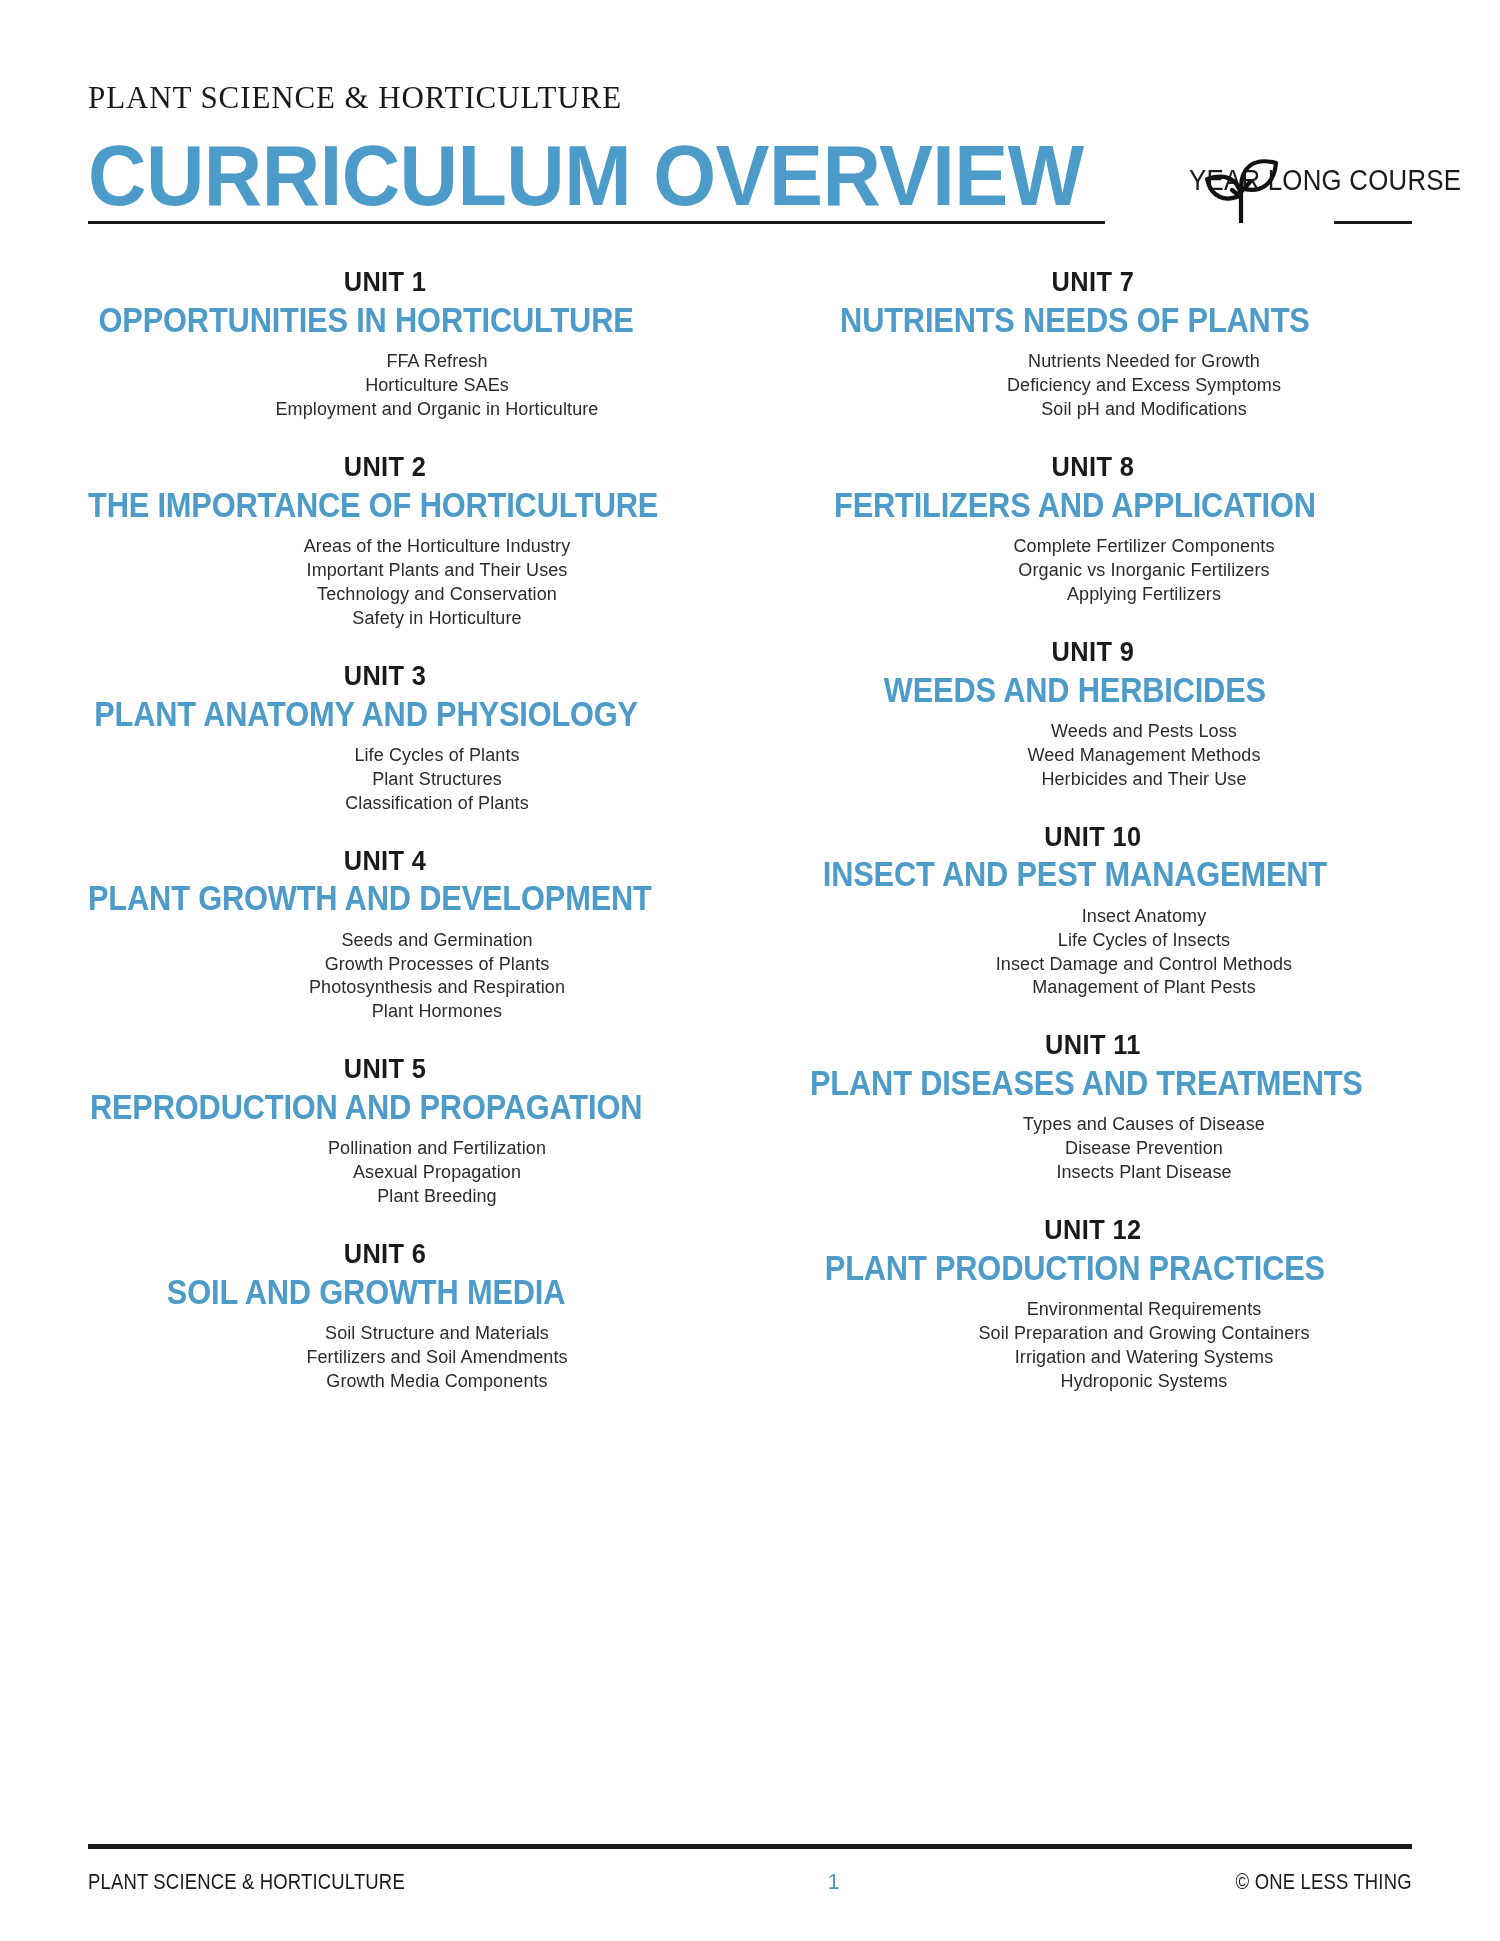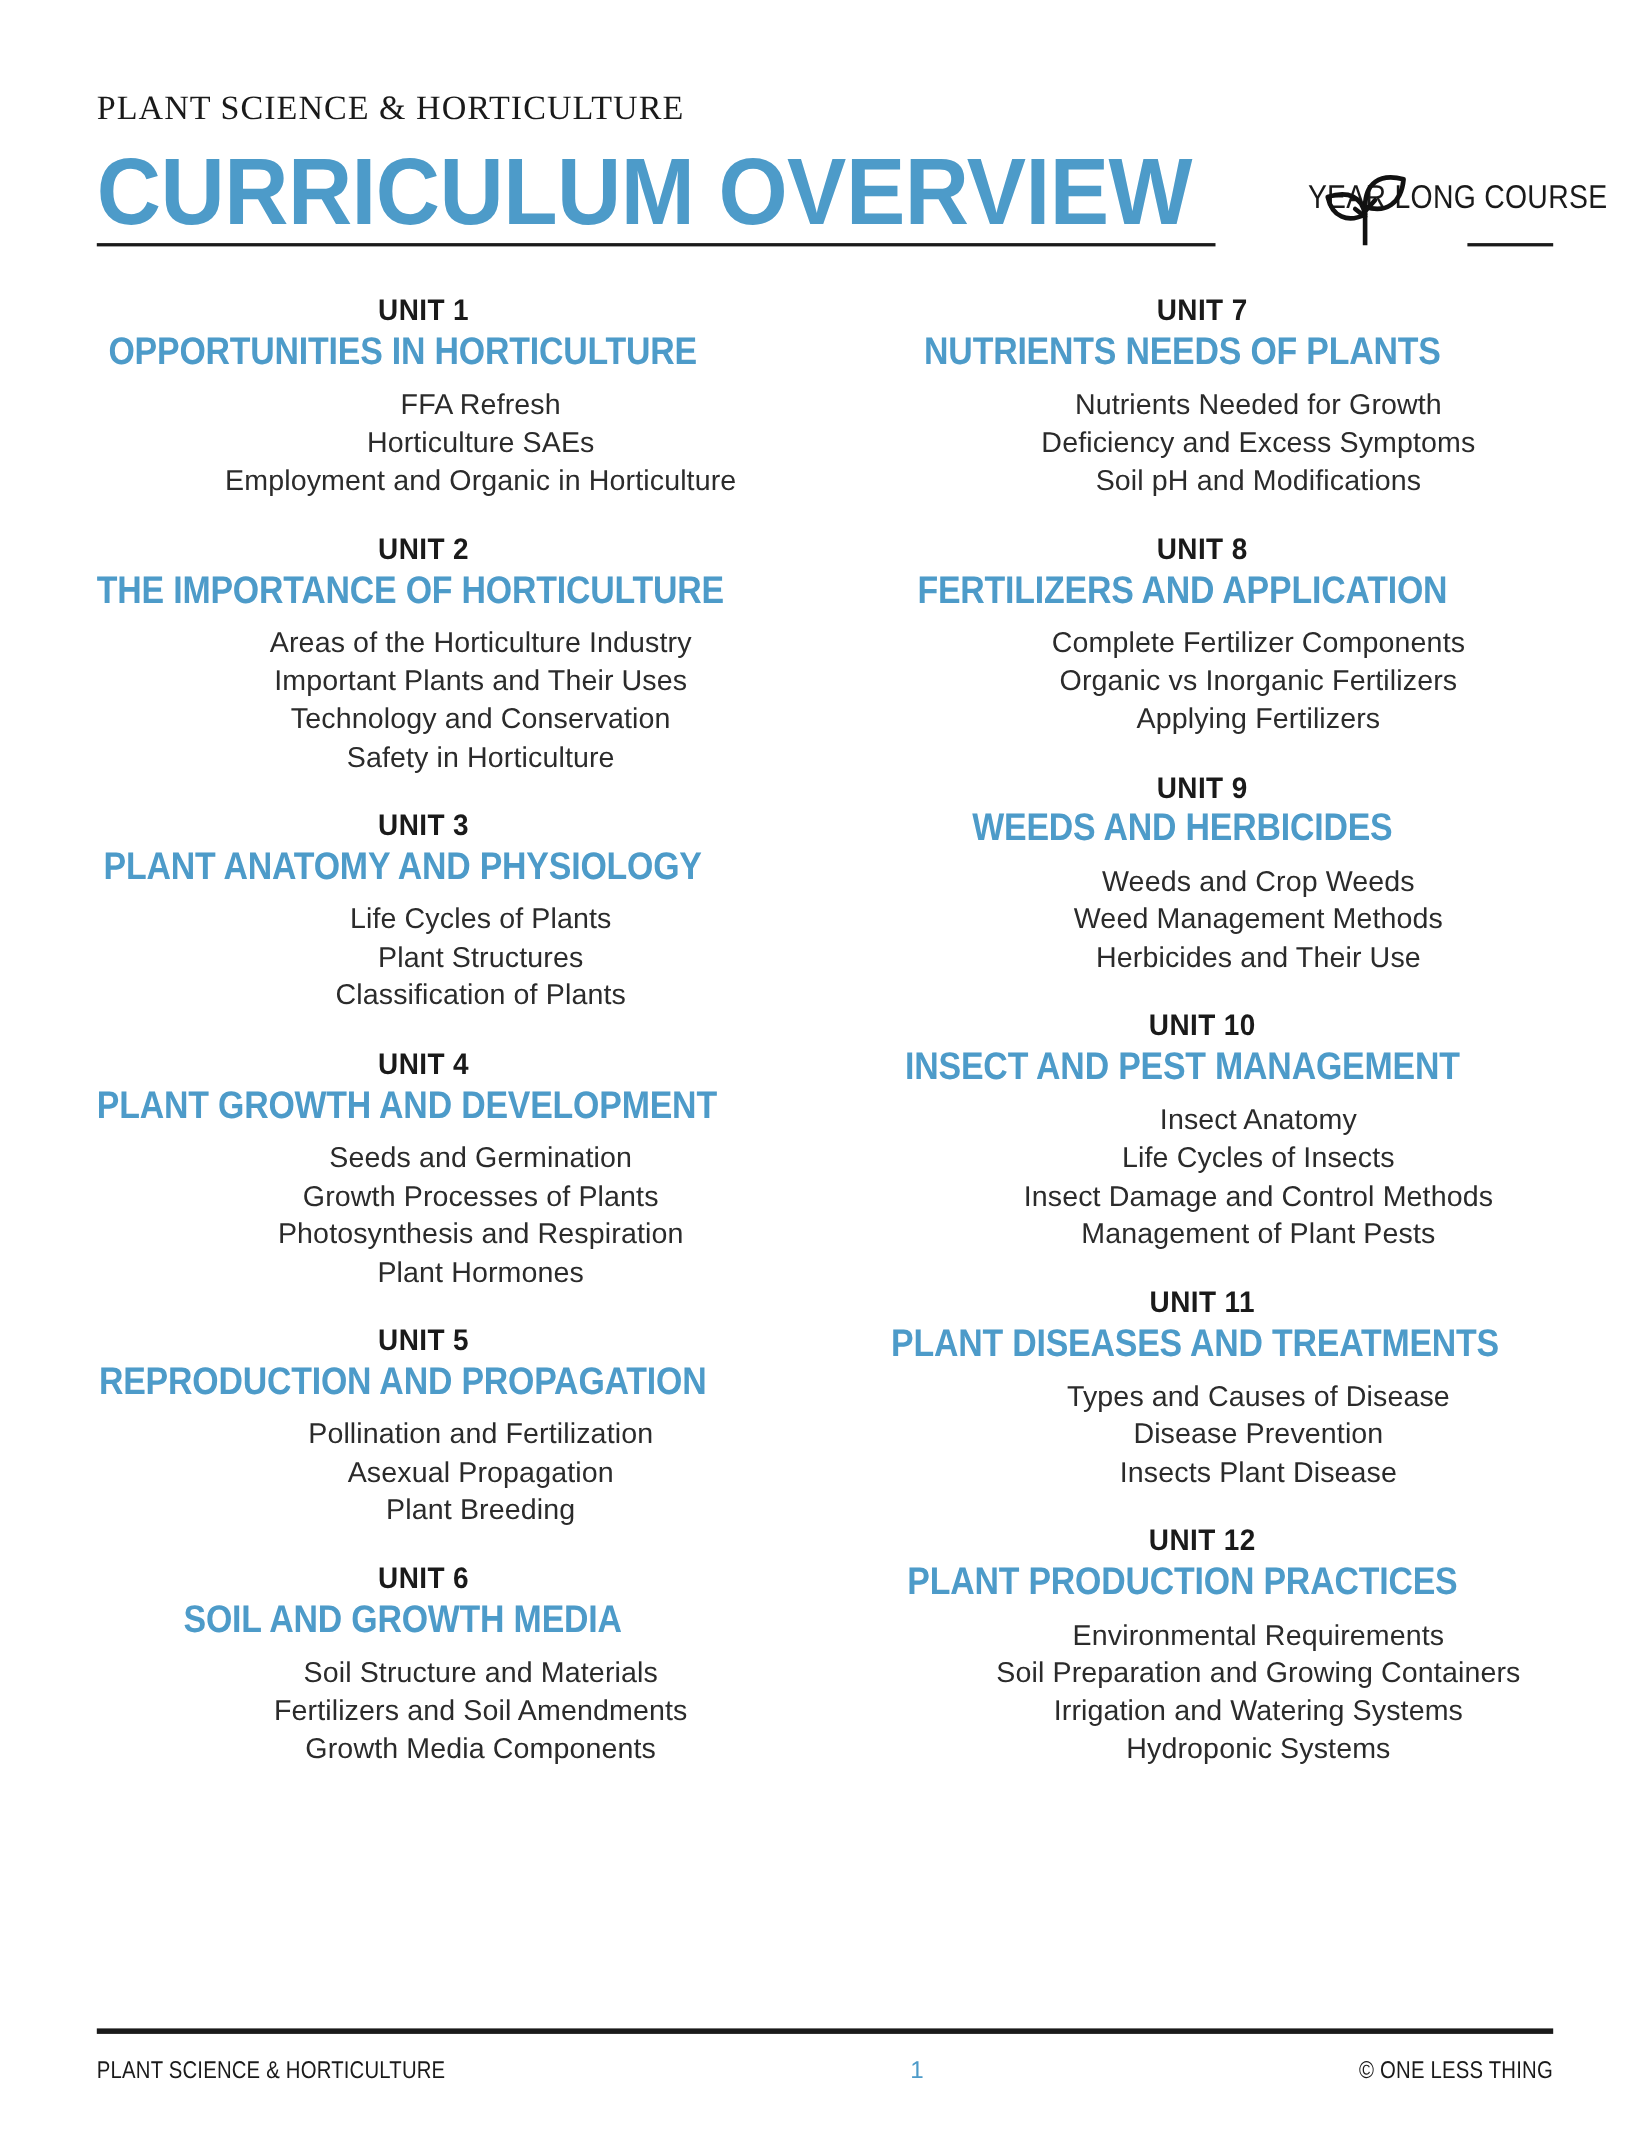--- a/index.html
+++ b/index.html
@@ -132,21 +132,21 @@
     margin-top: 1px;
   }
   .topics {
     list-style: none;
     margin: 11px 0 0 0;
     padding: 0 0 0 66px;
   }
   .topics li {
     font-family: "Liberation Sans", sans-serif;
     font-weight: 400;
-    font-size: 26px;
+    font-size: 18px;
     line-height: 1.33;
     color: #2b2b2b;
     letter-spacing: 0.1px;
     white-space: nowrap;
   }
 
   
   .footer {
     position: absolute;
     left: 88px;
@@ -293,21 +293,21 @@
           <li>Complete Fertilizer Components</li>
           <li>Organic vs Inorganic Fertilizers</li>
           <li>Applying Fertilizers</li>
         </ul>
       </div>
 
       <div class="unit-block">
         <div class="unit-num">UNIT 9</div>
         <div class="unit-title">WEEDS AND HERBICIDES</div>
         <ul class="topics">
-          <li>Weeds and Crop Weeds</li>
+          <li>Weeds and Pests Loss</li>
           <li>Weed Management Methods</li>
           <li>Herbicides and Their Use</li>
         </ul>
       </div>
 
       <div class="unit-block">
         <div class="unit-num">UNIT 10</div>
         <div class="unit-title">INSECT AND PEST MANAGEMENT</div>
         <ul class="topics">
           <li>Insect Anatomy</li>

